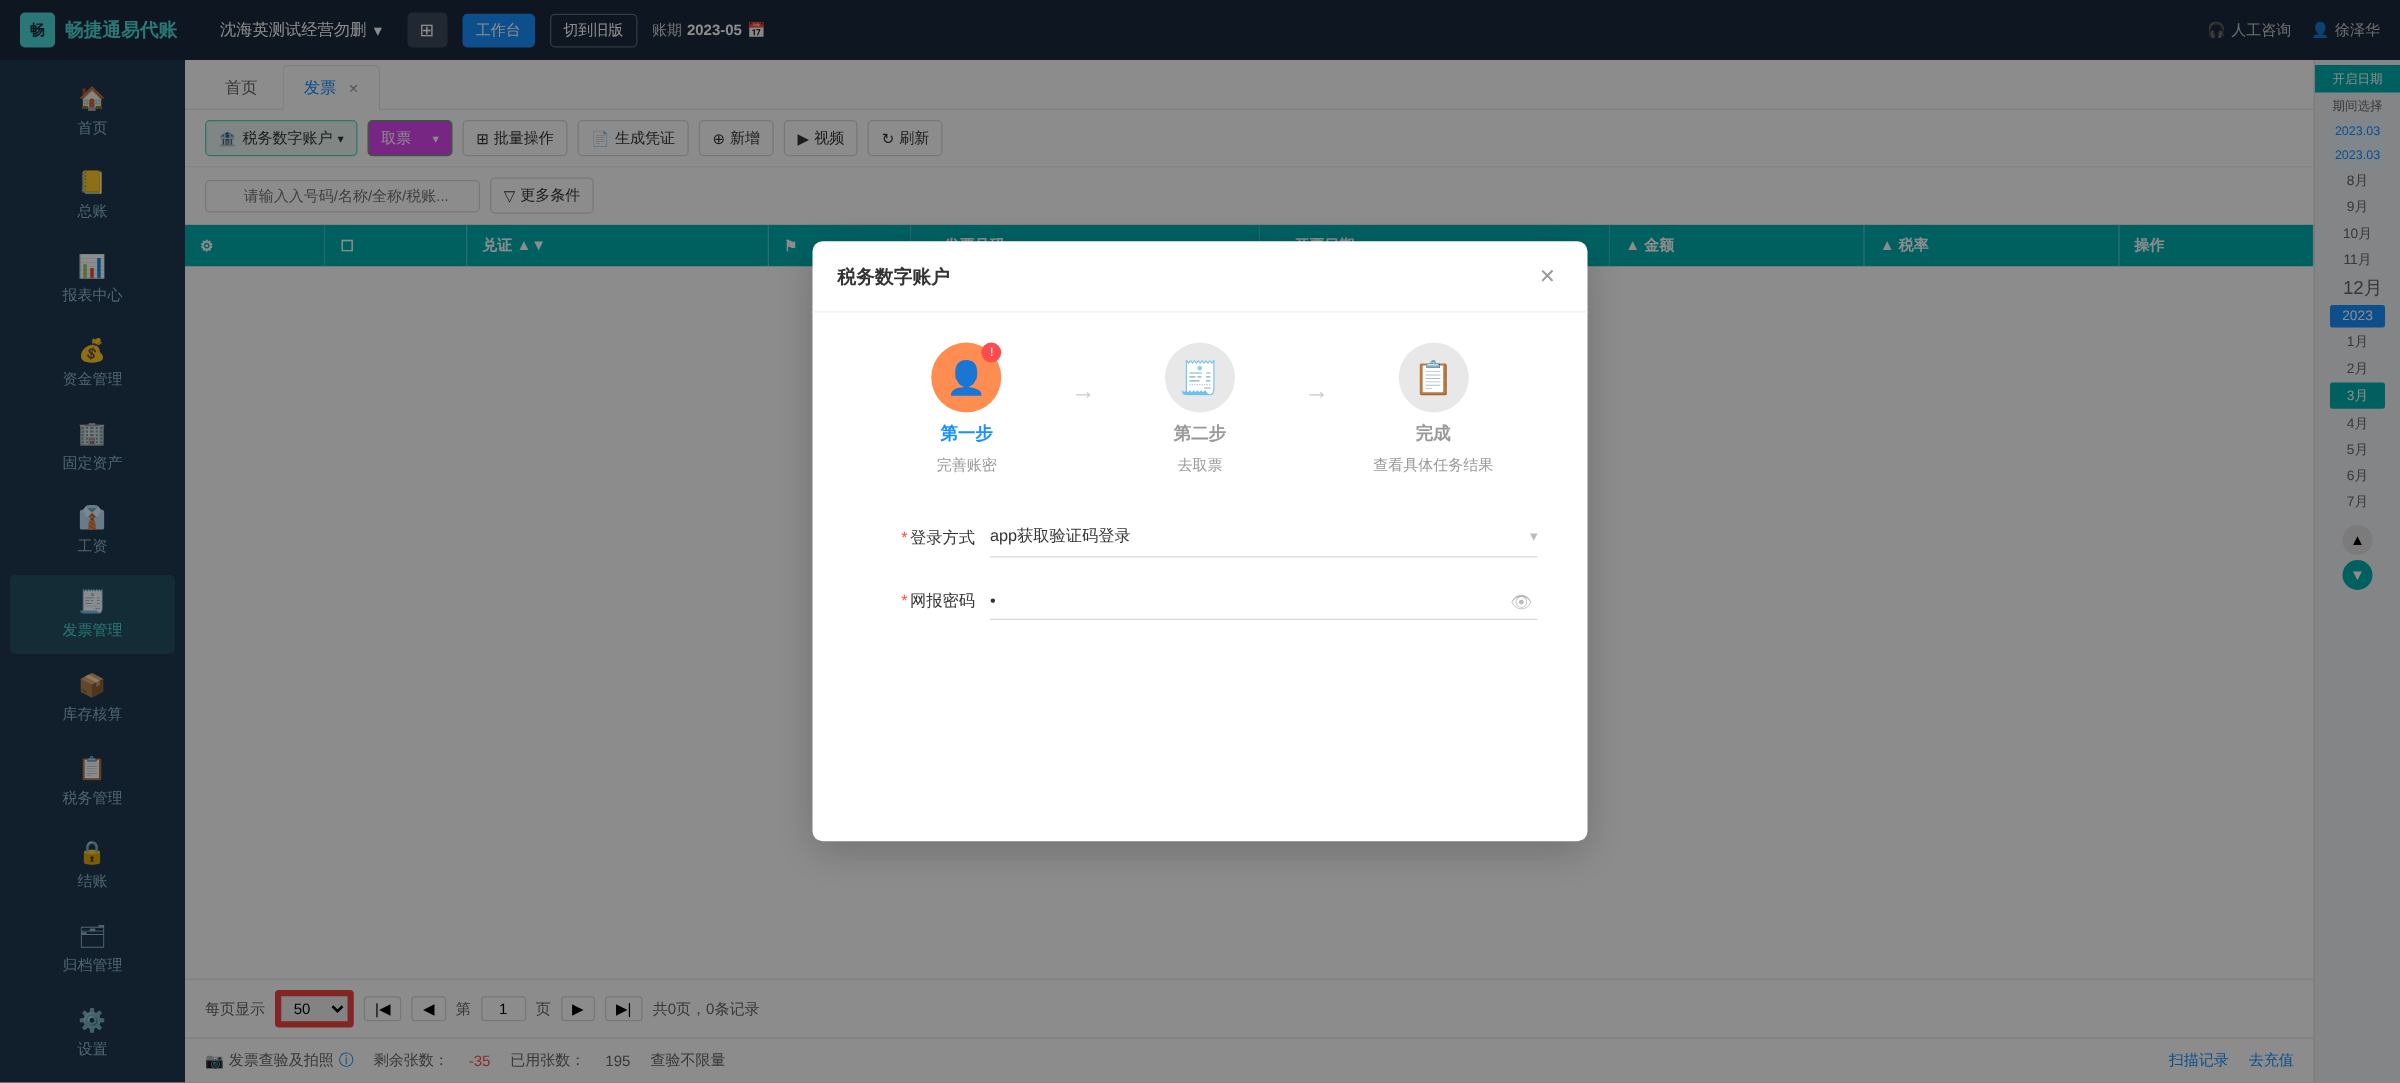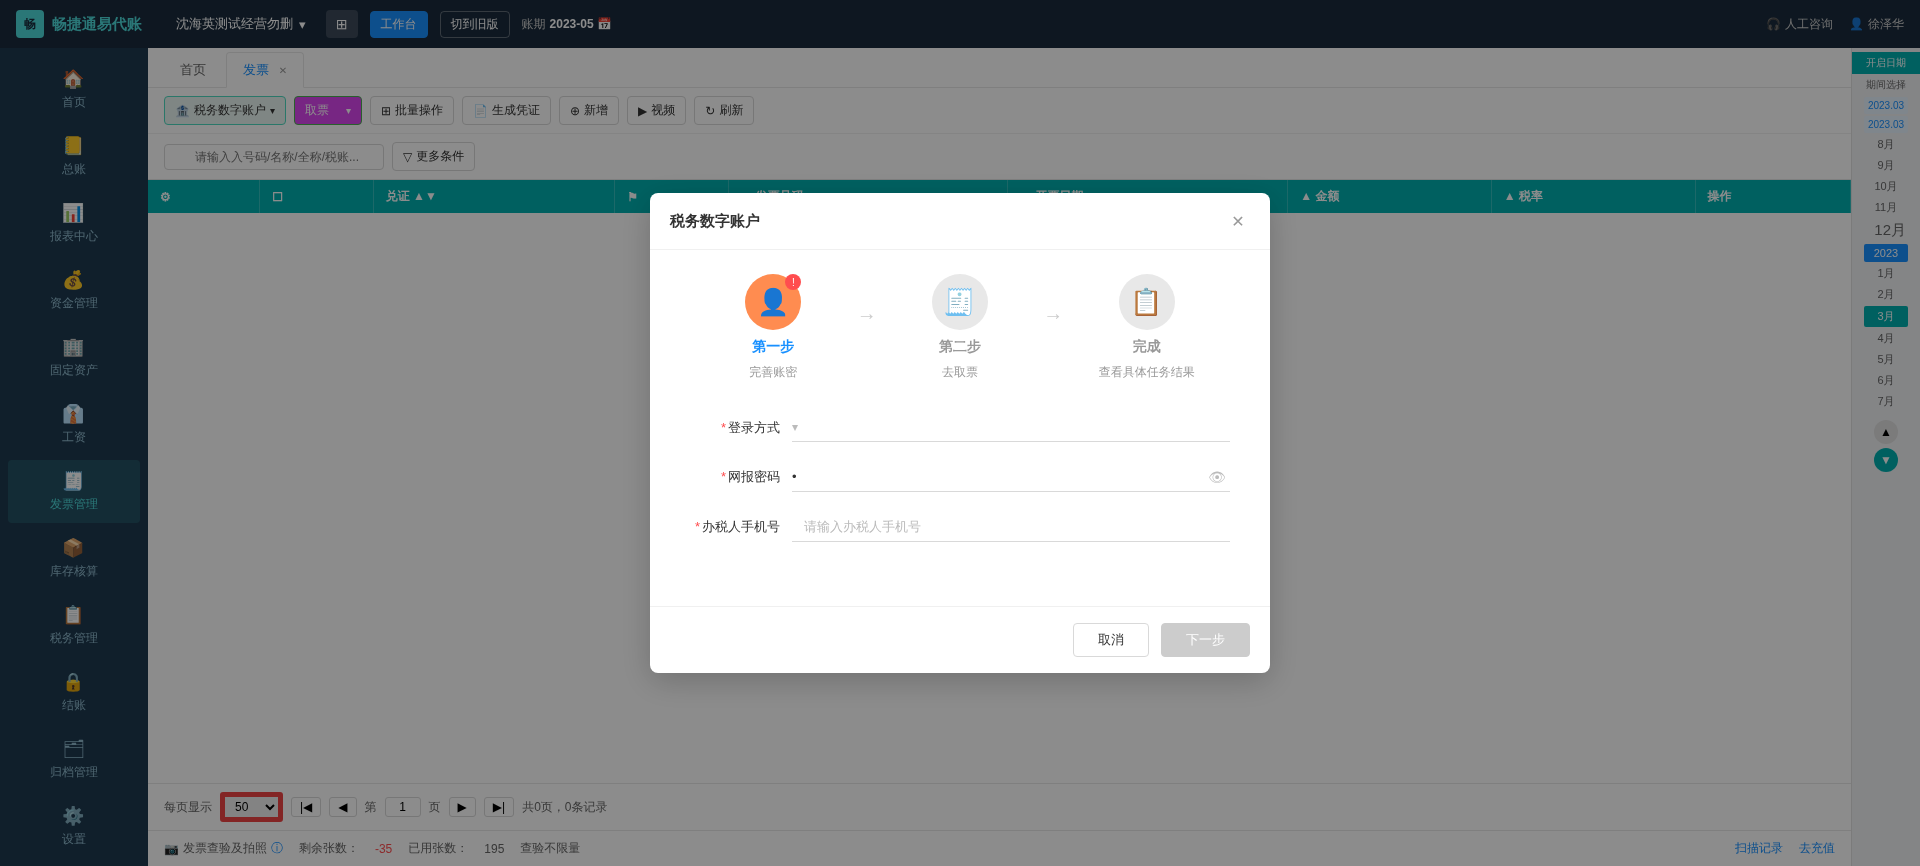--- a/index.html
+++ b/index.html
@@ -701,36 +701,29 @@
           <span class="step-label inactive">完成</span>
           <span class="step-desc">查看具体任务结果</span>
         </div>
       </div>
 
       <div>
 
         <div class="form-row">
           <label class="form-label required">登录方式</label>
           <div class="form-select-wrapper">
+            <span class="form-select-value">app获取验证码登录</span>
             <span class="form-select-arrow">▾</span>
           </div>
         </div>
 
         <div class="form-row">
           <label class="form-label required">网报密码</label>
           <div class="form-password-wrapper">
             <input type="password" class="form-password-input" value="a" style="">
             <span class="form-eye-icon">👁</span>
           </div>
         </div>
 
-        <div class="form-row">
-          <label class="form-label required">办税人手机号</label>
-          <input type="text" class="form-control" placeholder="请输入办税人手机号" style="">
-        </div>
       </div>
-    </div>
-    <div class="dialog-footer">
-      <button class="btn btn-default">取消</button>
-      <button class="btn btn-primary">下一步</button>
     </div>
   </div>
 </div>
 
 </body></html>

